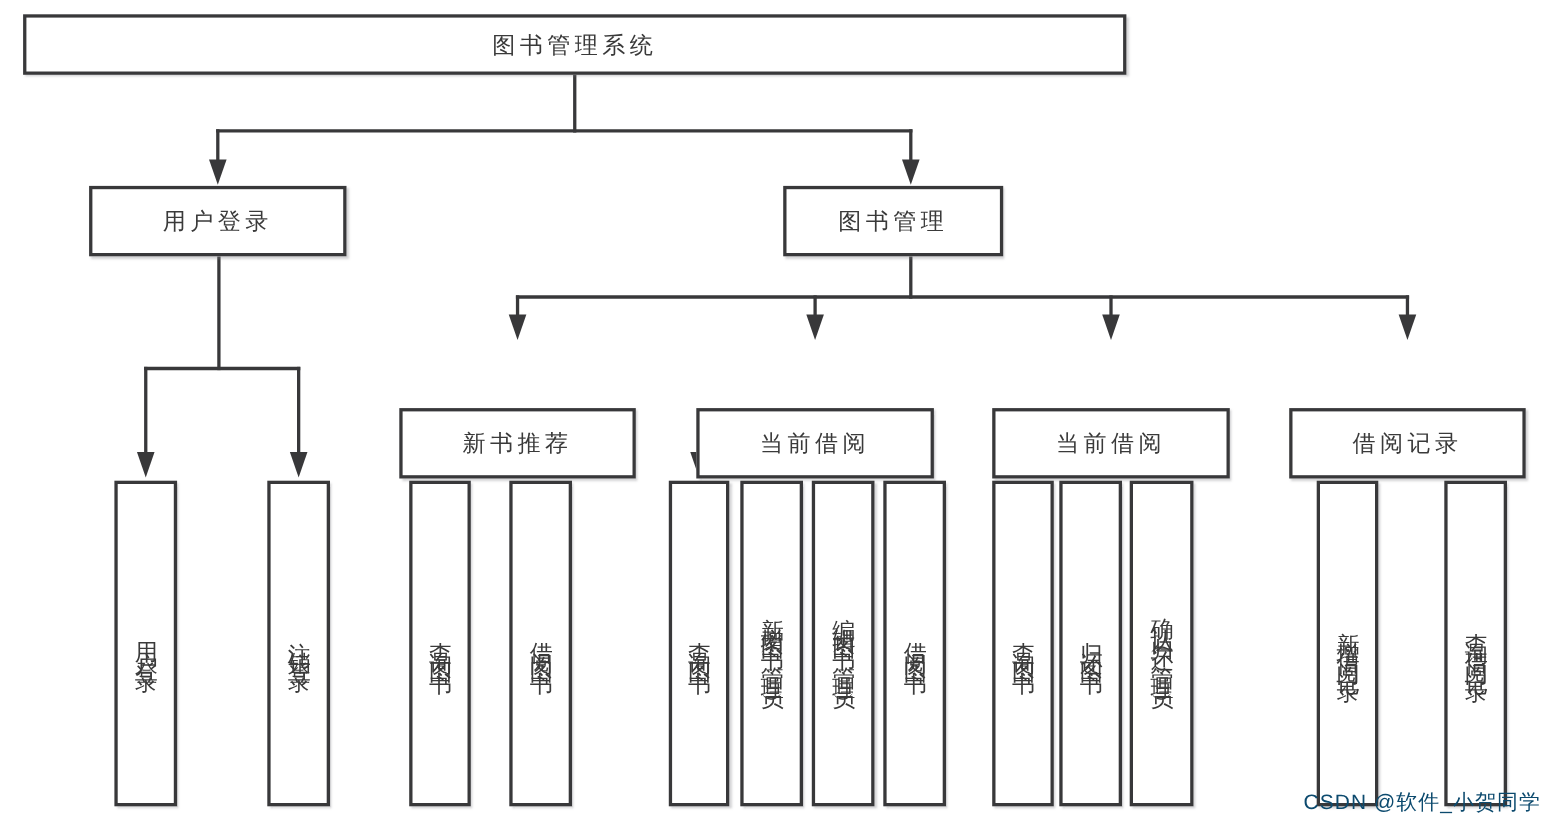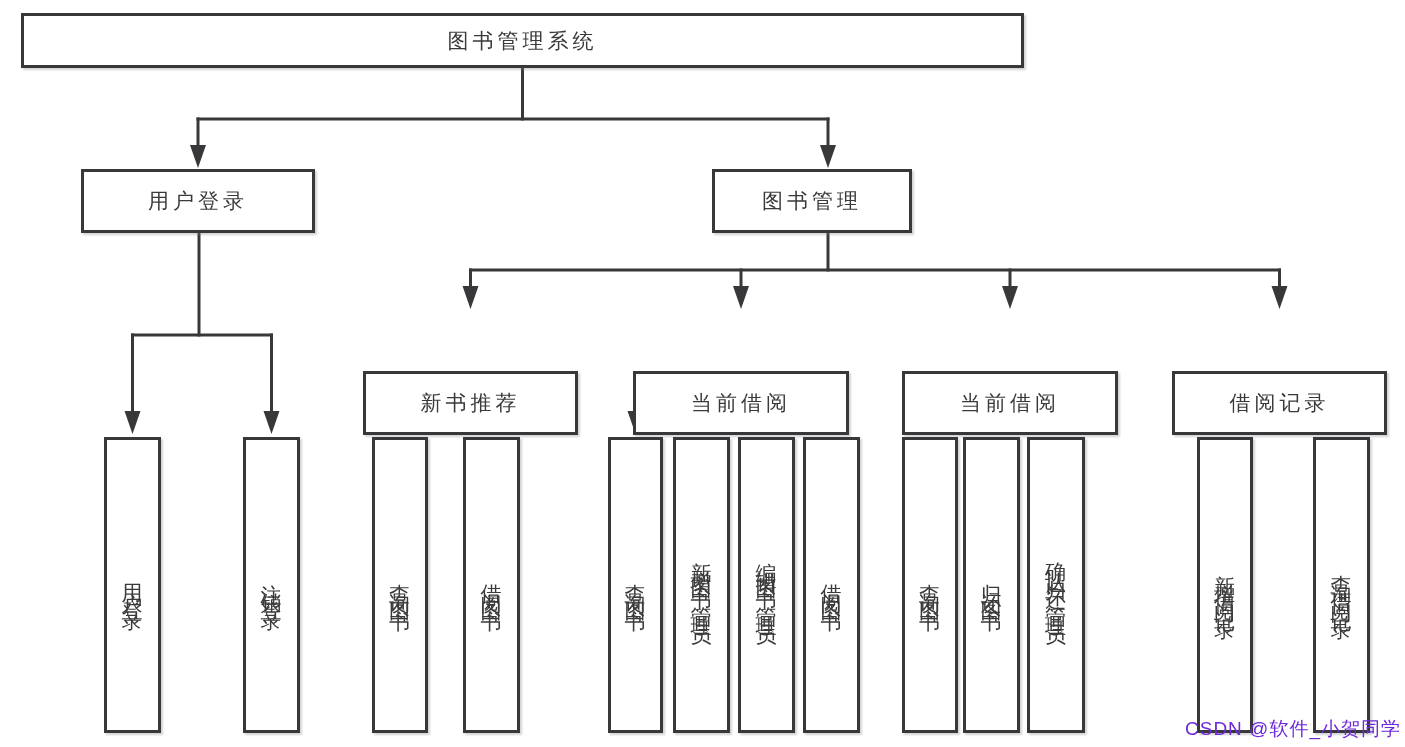--- a/index.html
+++ b/index.html
@@ -51,21 +51,21 @@
     font-size: 21px;
     letter-spacing: 9px;
     line-height: 1;
   }
   .watermark {
     position: absolute;
     left: 1185px;
     top: 716px;
     font-size: 19px;
     letter-spacing: 1px;
-    color: #6d28d9;
+    color: #0c4a6e;
     white-space: nowrap;
   }
 </style>
 </head>
 <body>
 
 <div class="canvas">
 
   <svg class="connectors" viewBox="0 0 1405 747" xmlns="http://www.w3.org/2000/svg">
 

